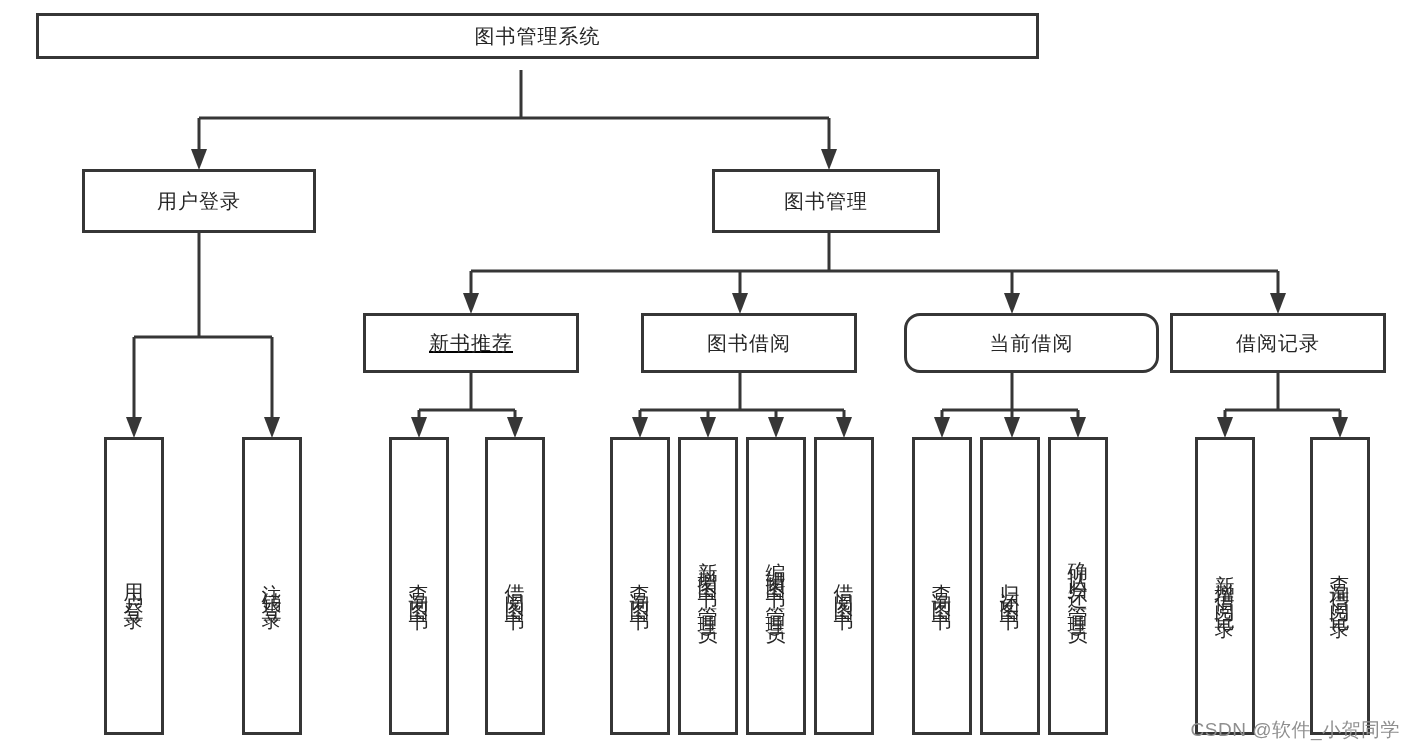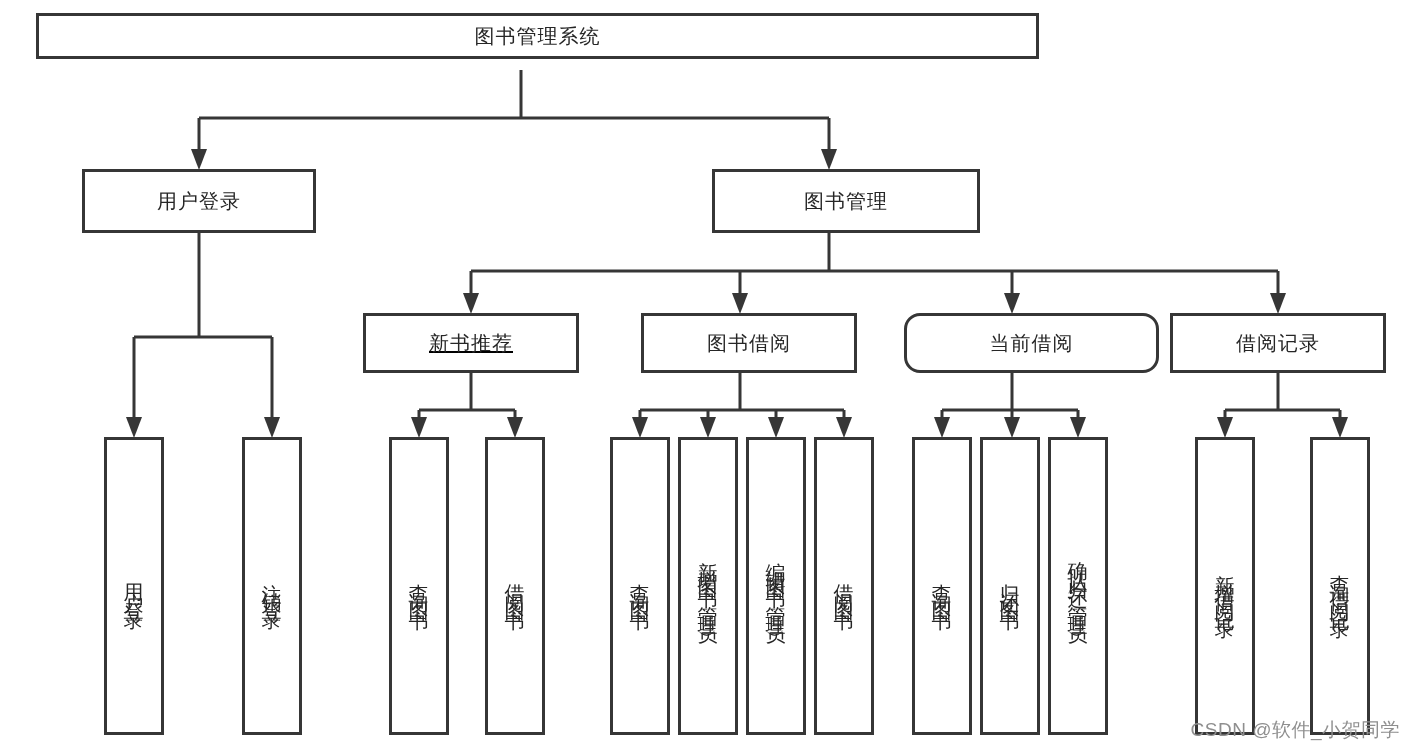--- a/index.html
+++ b/index.html
@@ -44,21 +44,21 @@
     letter-spacing: 9px;
     color: #262626;
     white-space: nowrap;
   }
 
   
   .node-root        { left: 36px;   top: 13px;  width: 1003px; height: 46px; }
   
   .lv2              { top: 169px; height: 64px; }
   .node-user-login  { left: 82px;  width: 234px; }
-  .node-book-mgmt   { left: 712px; width: 268px; }
+  .node-book-mgmt   { left: 712px; width: 228px; }
   
   .lv3              { top: 313px; height: 60px; }
   .node-recommend   { left: 363px;  width: 216px; text-decoration: underline; }
   .node-borrow      { left: 632px;  width: 216px; margin-left: 9px; }
   .node-current     { left: 904px;  width: 255px; border-radius: 16px; }
   .node-records     { left: 1170px; width: 216px; }
   
   .leaf             { top: 437px; height: 298px; width: 60px; }
   .leaf-a1 { left: 104px; }  .leaf-a2 { left: 242px; }
   .leaf-b1 { left: 389px; }  .leaf-b2 { left: 485px; }

